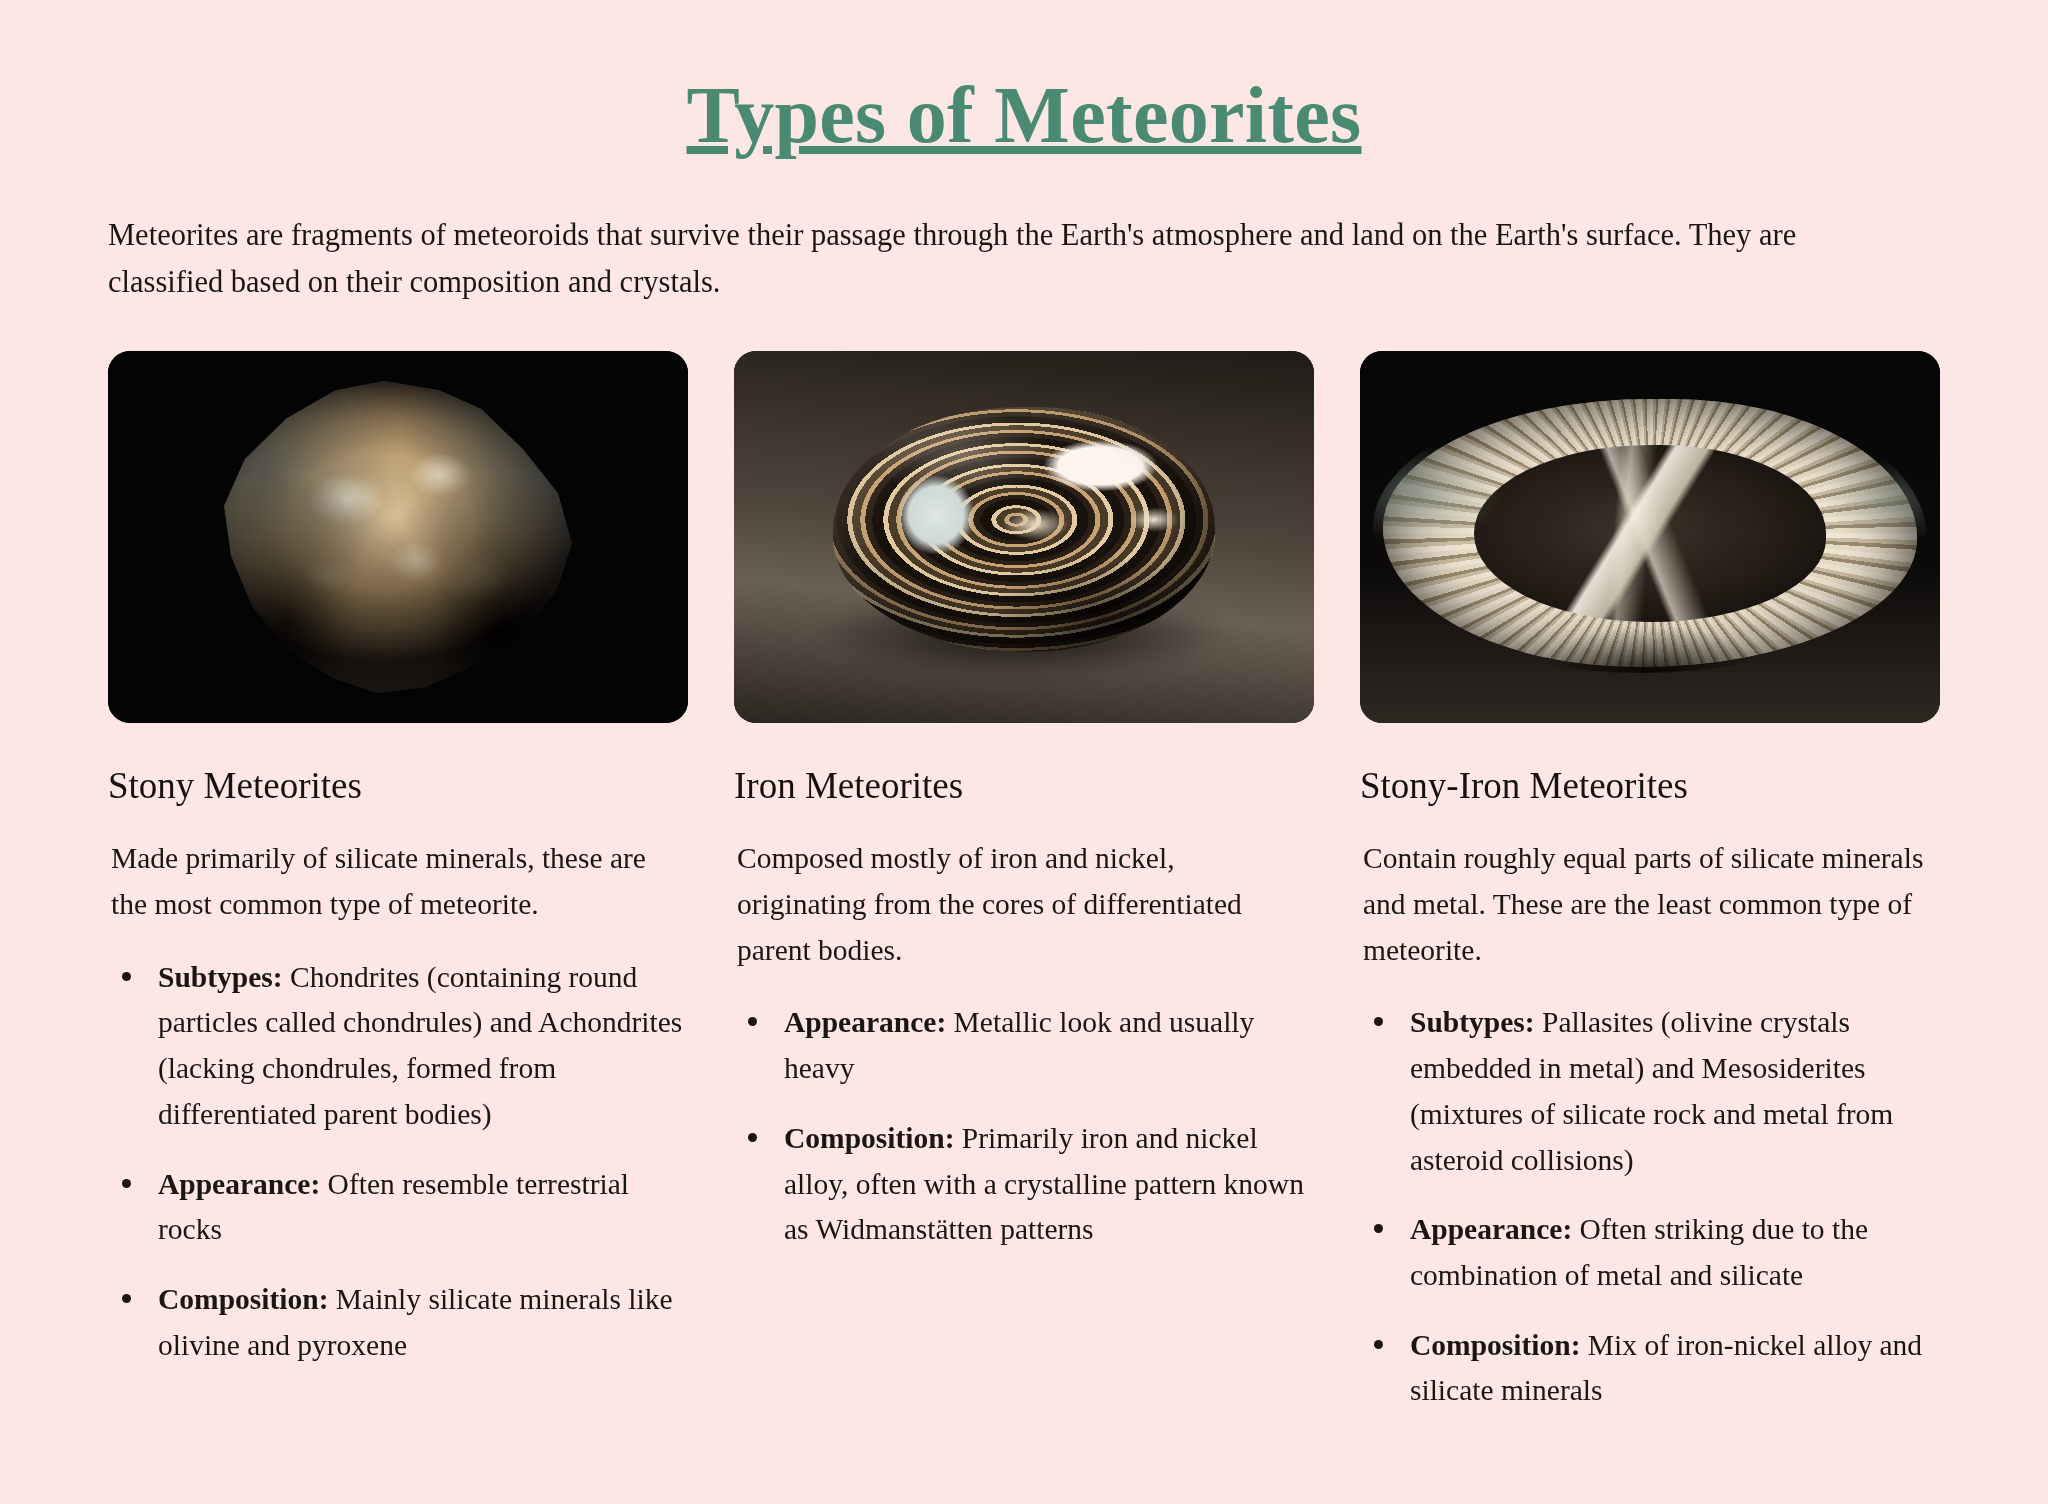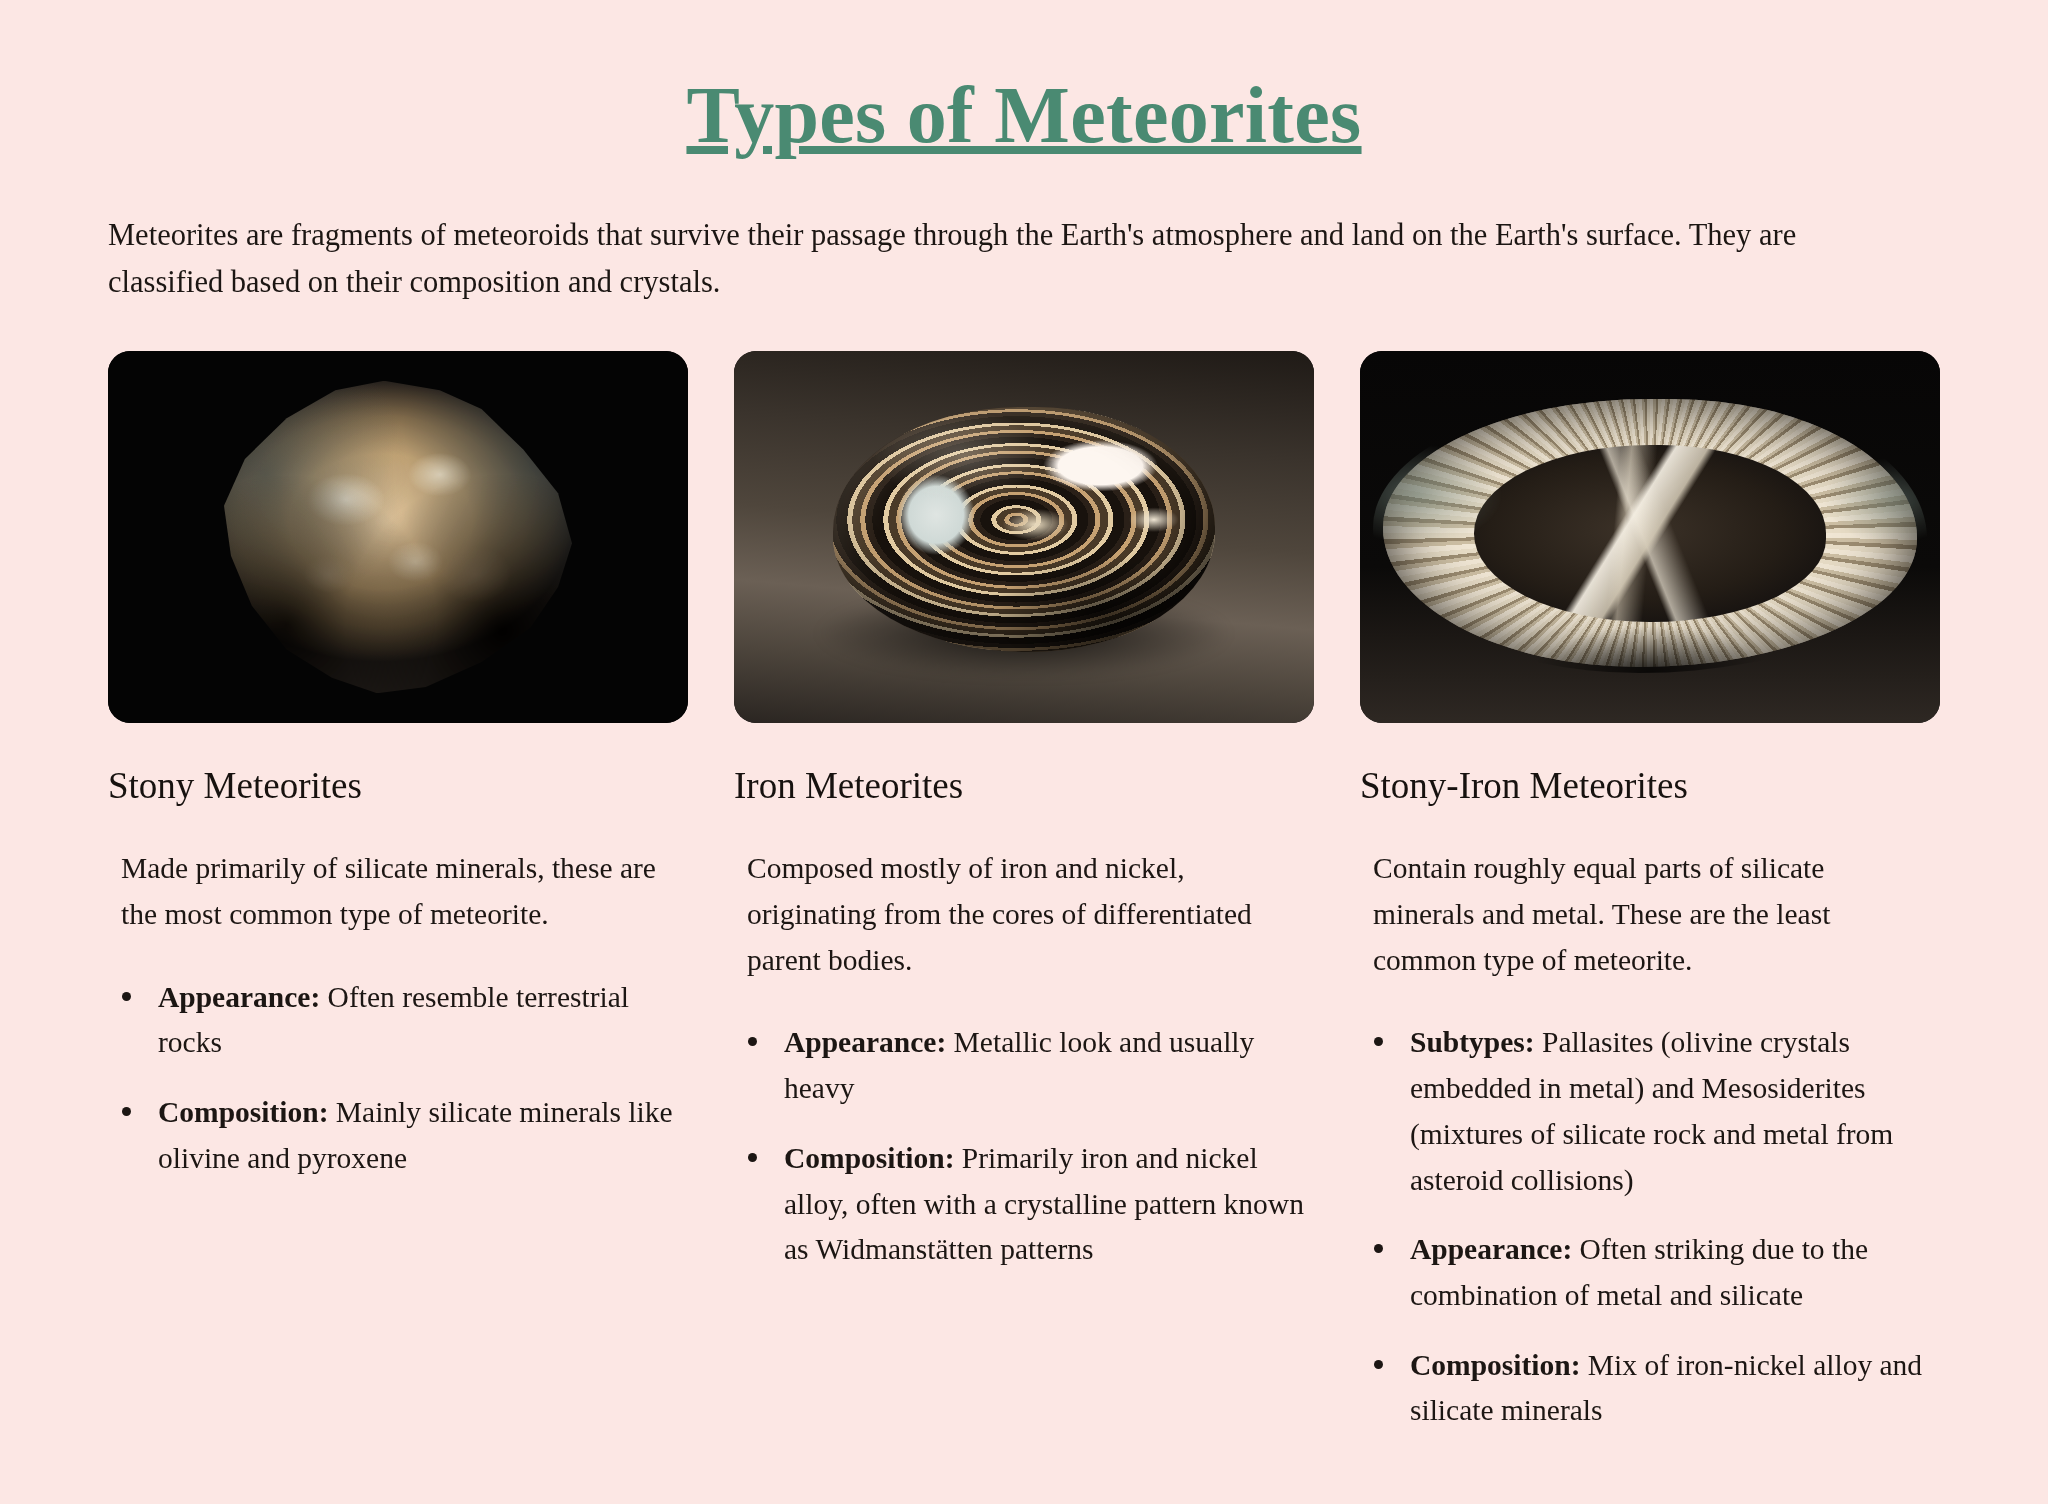--- a/index.html
+++ b/index.html
@@ -205,21 +205,21 @@
   
   .card-title {
     margin: 0;
     padding-top: 40px;
     font-size: 37px;
     line-height: 1.22;
     font-weight: normal;
     color: #17120f;
   }
   .card-desc {
-    margin: 13px;
+    margin: 3px;
     padding-top: 25px;
     font-size: 29.5px;
     line-height: 1.55;
     color: #1c1613;
   }
   .bullets {
     margin: 0;
     padding: 24px 0 0 0;
     list-style: none;
   }
@@ -258,20 +258,24 @@
 
     <div class="column">
       <div class="photo photo-stony">
         <div class="photo-inner">
           <div class="rock"></div>
         </div>
       </div>
       <h2 class="card-title">Stony Meteorites</h2>
       <p class="card-desc">Made primarily of silicate minerals, these are the most common type of meteorite.</p>
       <ul class="bullets">
+        <li>
+          <span class="dot"></span>
+          <span class="term">Subtypes:</span><span> Chondrites (containing round particles called chondrules) and Achondrites (lacking chondrules, formed from differentiated parent bodies)</span>
+        </li>
         <li>
           <span class="dot"></span>
           <span class="term">Appearance:</span><span> Often resemble terrestrial rocks</span>
         </li>
         <li>
           <span class="dot"></span>
           <span class="term">Composition:</span><span> Mainly silicate minerals like olivine and pyroxene</span>
         </li>
       </ul>
     </div>

